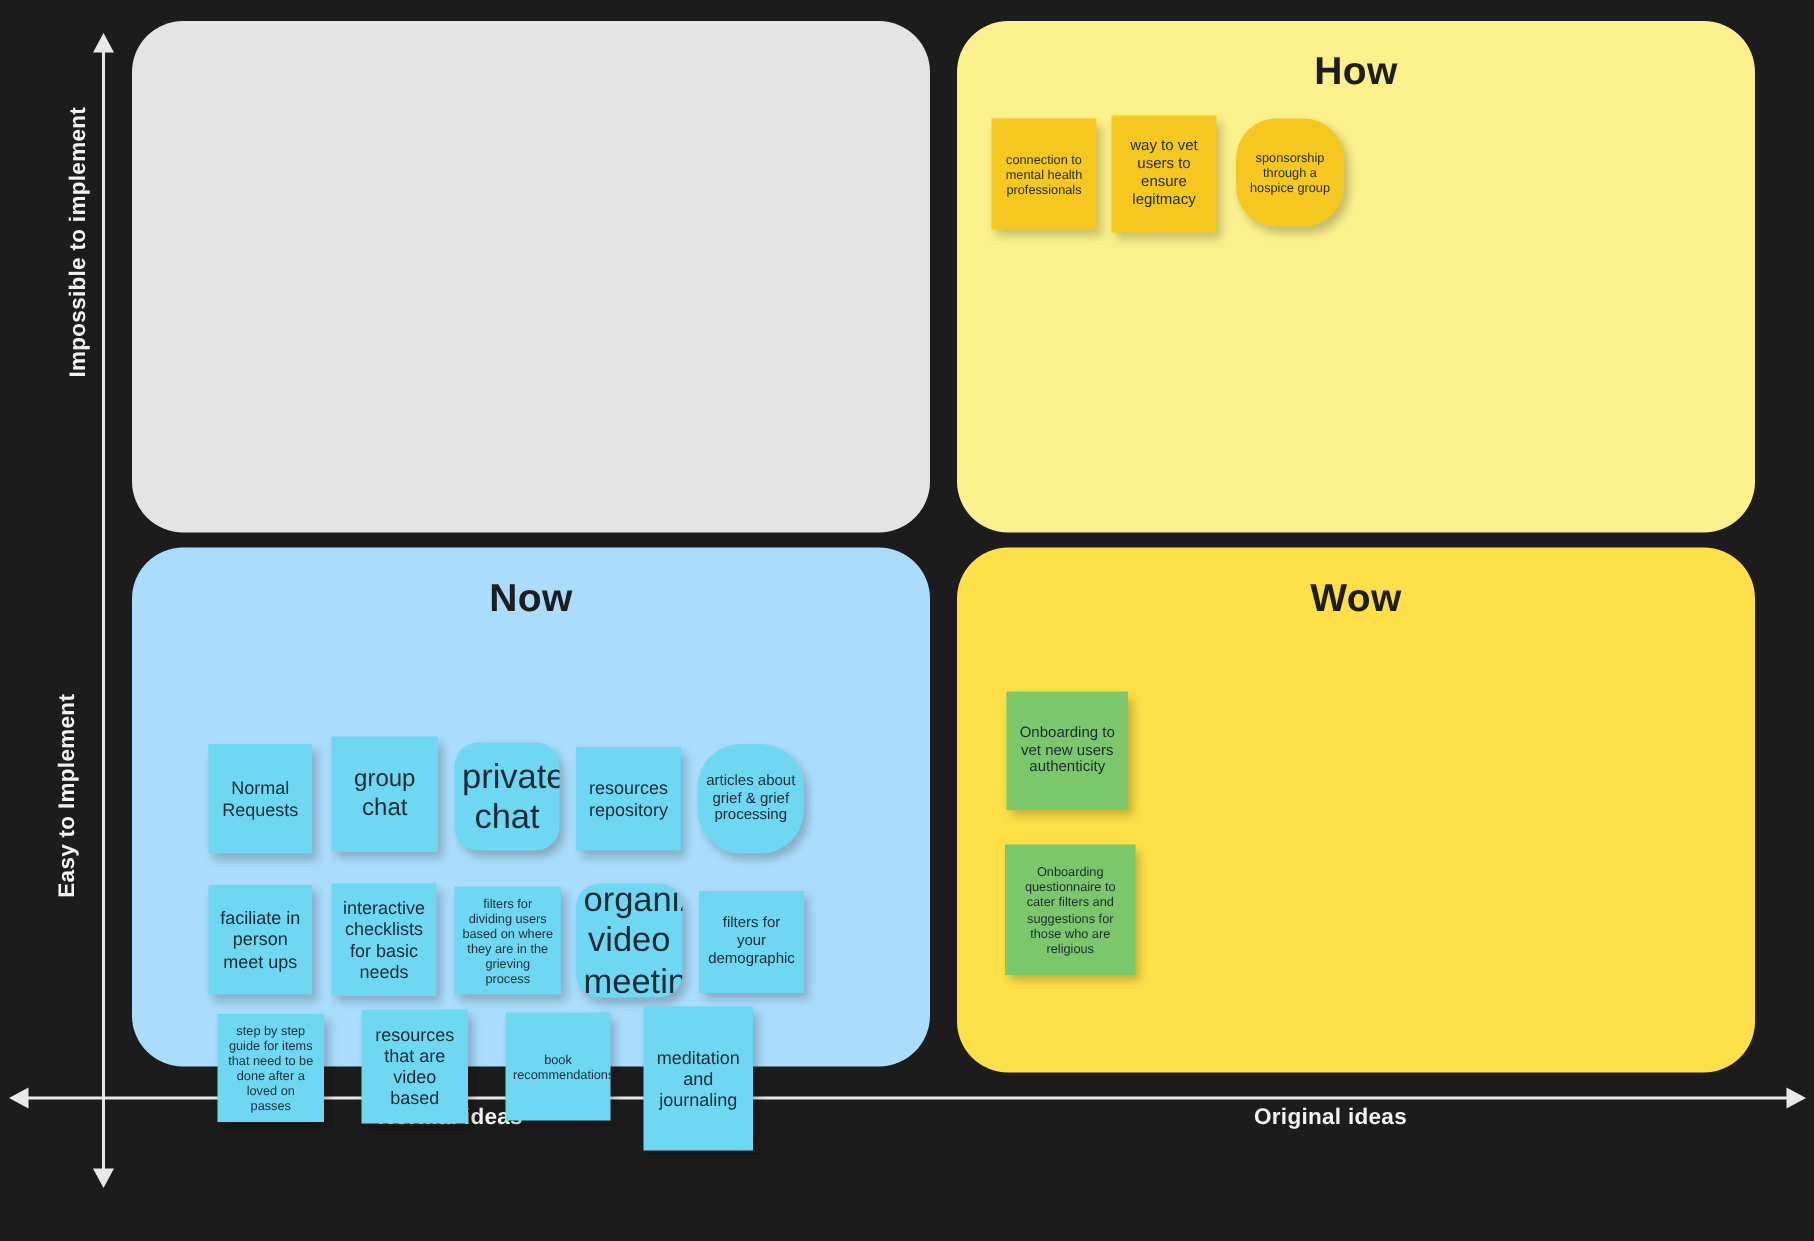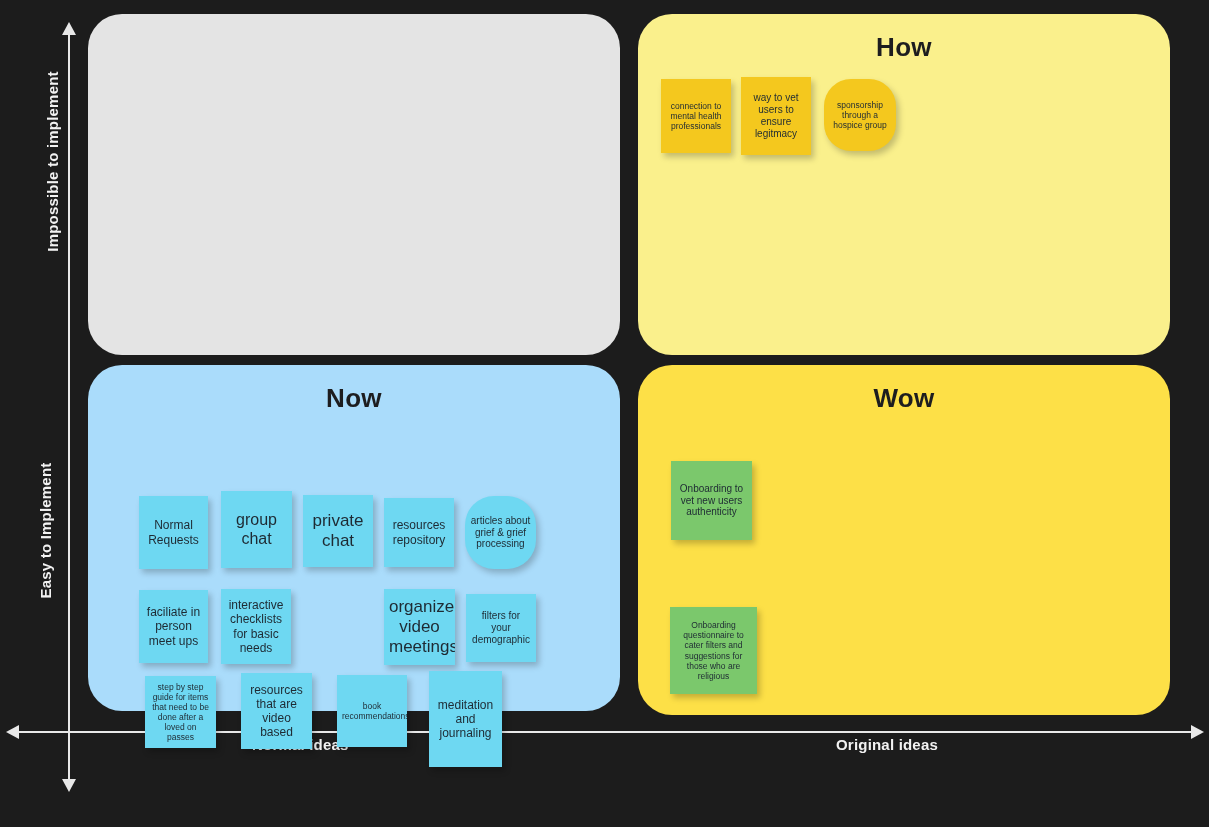--- a/index.html
+++ b/index.html
@@ -166,21 +166,21 @@
   }
   .note span { display: block; width: 100%; }
 
   .note.blue   { background: #6ed8f2; }
   .note.yellow { background: #f4c81e; }
   .note.green  { background: #7bc86c; }
 
   .fs-xs { font-size: 8.5px; }
   .fs-sm { font-size: 10px; }
   .fs-md { font-size: 12px; }
-  .fs-lg { font-size: 17px; }
+  .fs-lg { font-size: 23px; border-radius: 16px; }
   .fs-xl { font-size: 16px; }
 </style>
 </head>
 <body>
 
 <div id="board">
 
   <div class="axis-v-line"></div>
   <div class="axis-v-arrow-up"></div>
   <div class="axis-v-arrow-down"></div>
@@ -231,20 +231,23 @@
       <div class="note blue fs-sm" style="left:377px; top:79px; width:71px; height:73px;border-radius:29px;">
         <span>articles about grief &amp; grief processing</span>
       </div>
 
       <div class="note blue fs-md" style="left:51px; top:173px; width:69px; height:73px;">
         <span>faciliate in person meet ups</span>
       </div>
       <div class="note blue fs-md" style="left:133px; top:172px; width:70px; height:75px;">
         <span>interactive checklists for basic needs</span>
       </div>
+      <div class="note blue fs-xs" style="left:215px; top:174px; width:71px; height:72px;">
+        <span>filters for dividing users based on where they are in the grieving process</span>
+      </div>
       <div class="note blue fs-lg" style="left:296px; top:172px; width:71px; height:76px;">
         <span>organize video meetings</span>
       </div>
       <div class="note blue fs-sm" style="left:378px; top:177px; width:70px; height:68px;">
         <span>filters for your demographic</span>
       </div>
 
       <div class="note blue fs-xs" style="left:57px; top:259px; width:71px; height:72px;">
         <span>step by step guide for items that need to be done after a loved on passes</span>
       </div>
@@ -260,19 +263,19 @@
 
     </div>
   </div>
 
   <div class="panel" id="panel-wow">
     <div class="panel-title">Wow</div>
     <div class="notes-area">
       <div class="note green fs-sm" style="left:33px; top:44px; width:81px; height:79px;">
         <span>Onboarding to vet new users authenticity</span>
       </div>
-      <div class="note green fs-xs" style="left:32px; top:146px; width:87px; height:87px;margin-top:44px;">
+      <div class="note green fs-xs" style="left:32px; top:146px; width:87px; height:87px;">
         <span>Onboarding questionnaire to cater filters and suggestions for those who are religious</span>
       </div>
     </div>
   </div>
 
 </div>
 
 </body></html>

